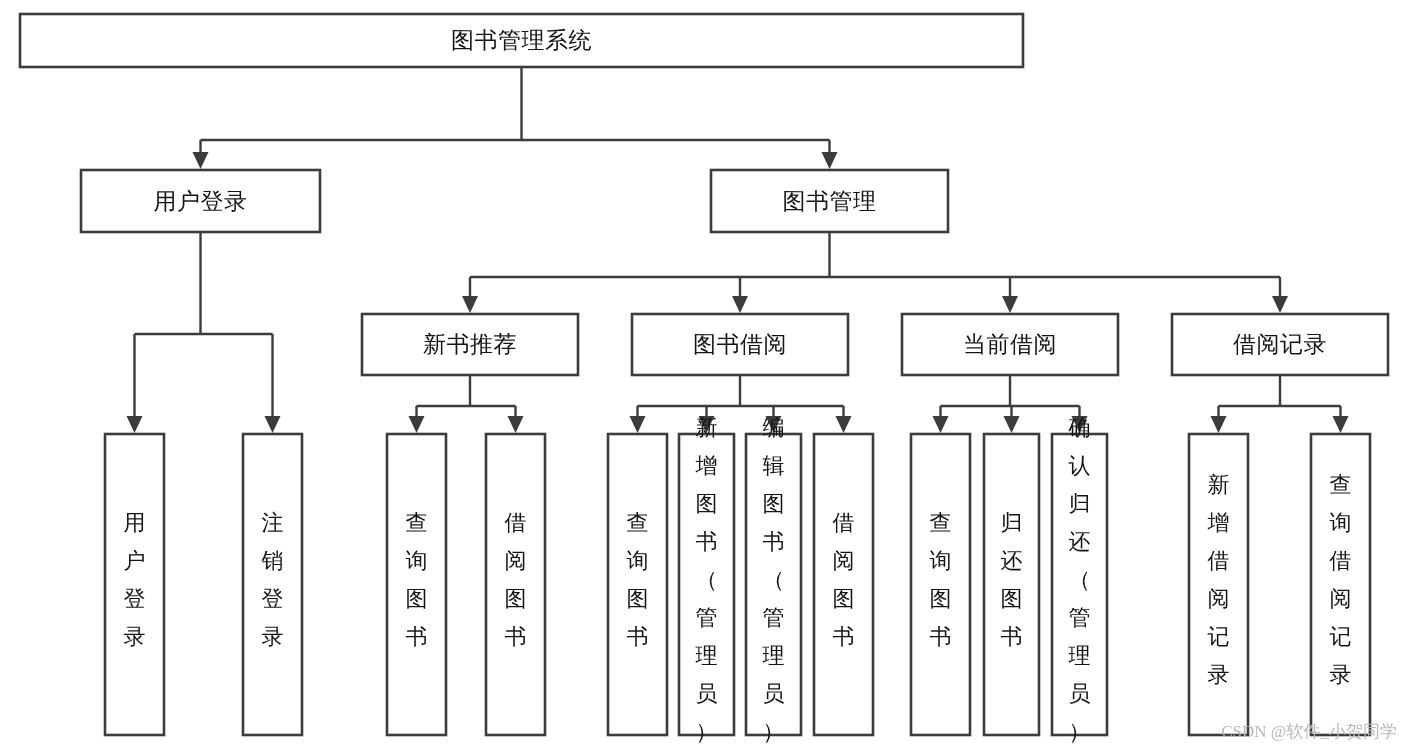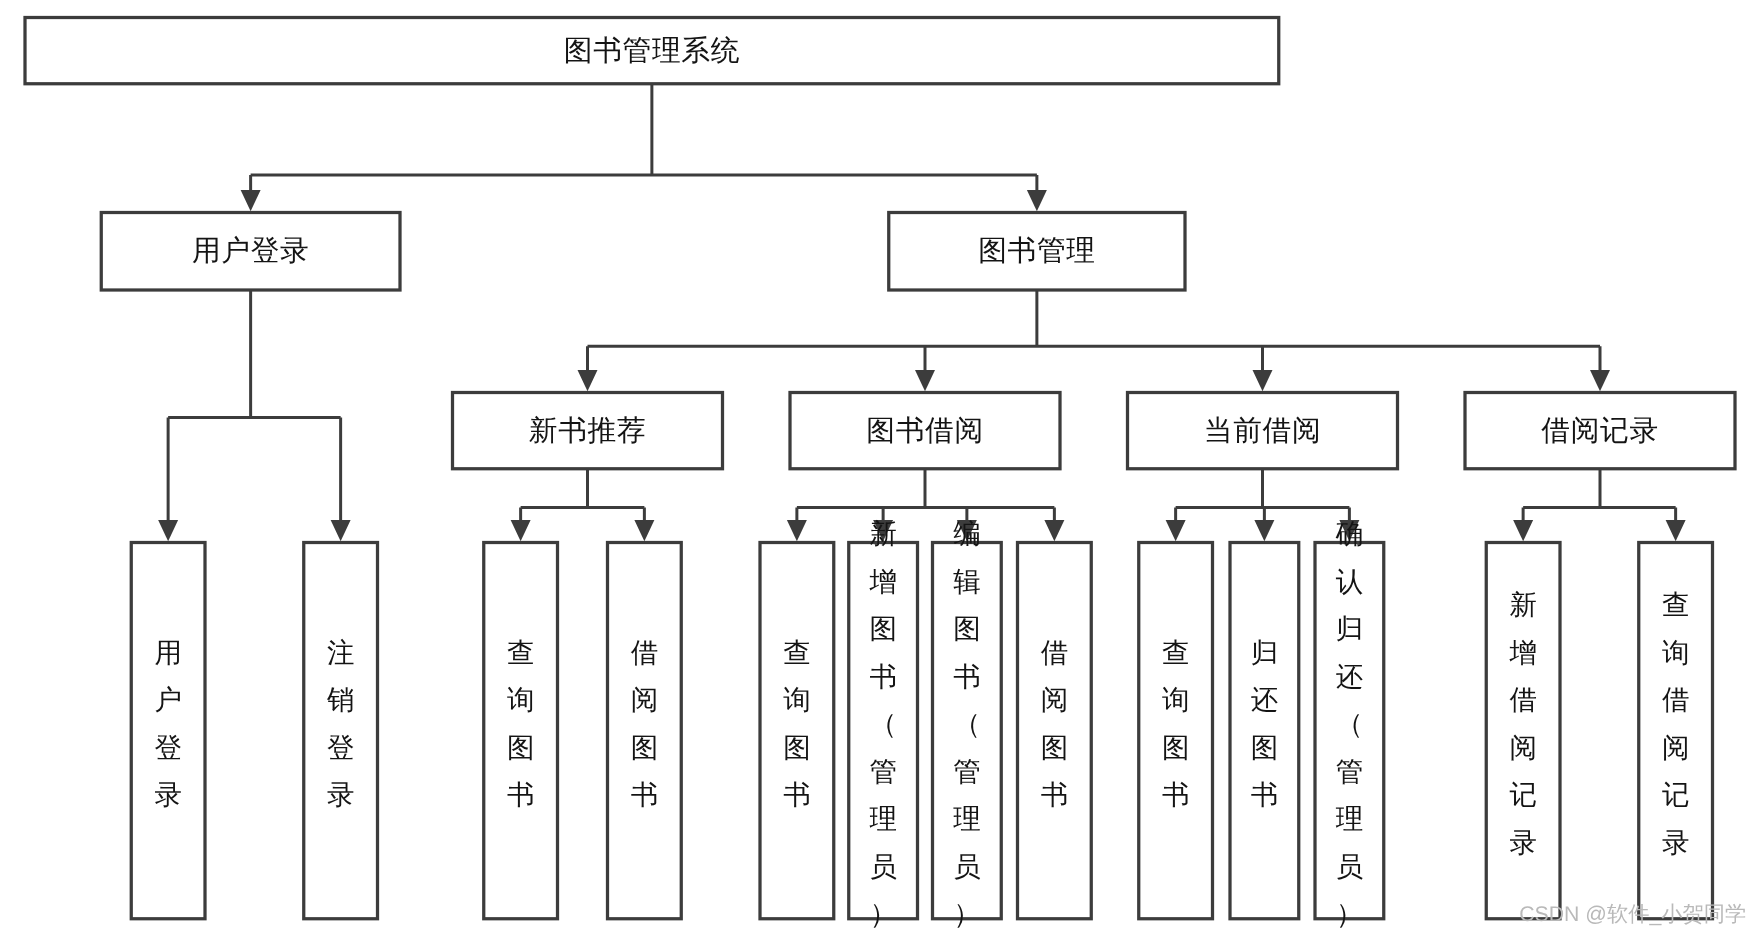--- a/index.html
+++ b/index.html
@@ -55,21 +55,21 @@
   .node-label-v {
     font-family: "DejaVu Sans", "Liberation Sans", sans-serif;
     fill: #141414;
     font-size: 22px;
     text-anchor: middle;
   }
   .watermark {
     position: absolute;
     right: 8px;
     bottom: 4px;
-    font-family: Liberation Sans, sans-serif;
+    font-family: Liberation Serif, serif;
     font-size: 17px;
     color: #b9b9b9;
     white-space: nowrap;
     user-select: none;
   }
 </style>
 </head>
 <body>
 
 <div id="diagram-root">

